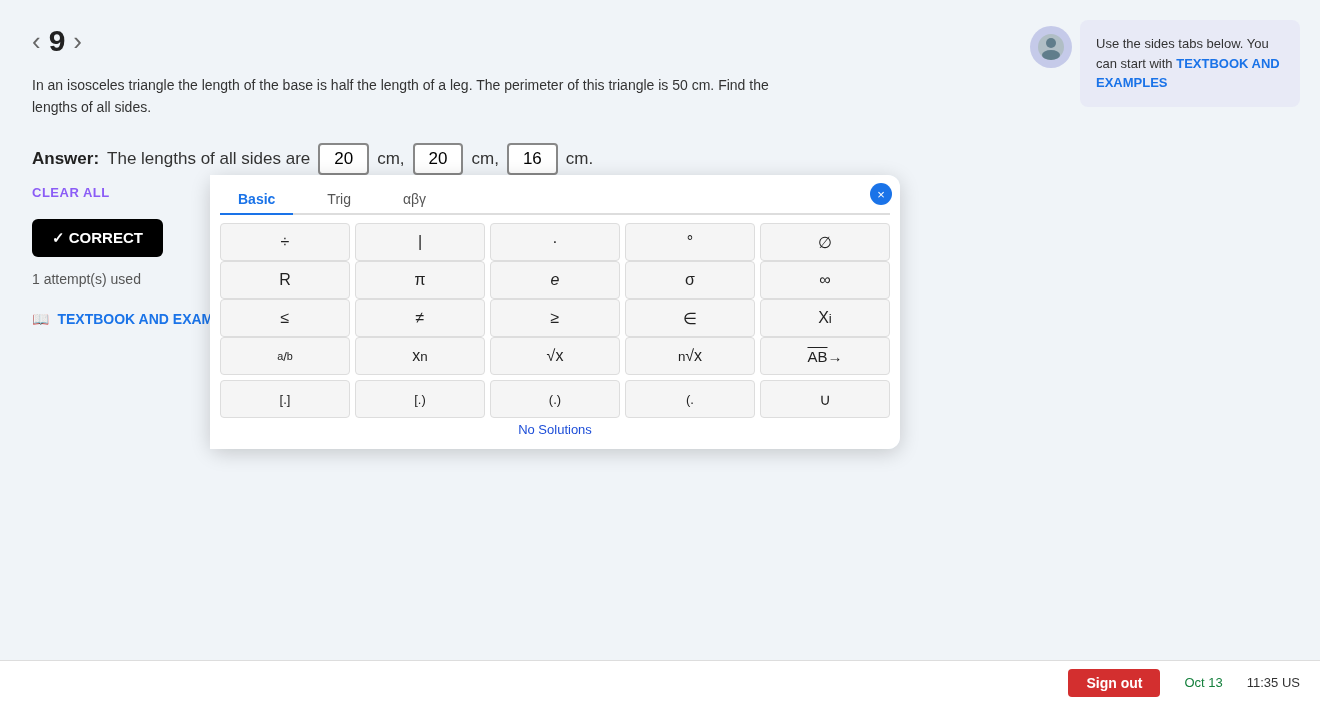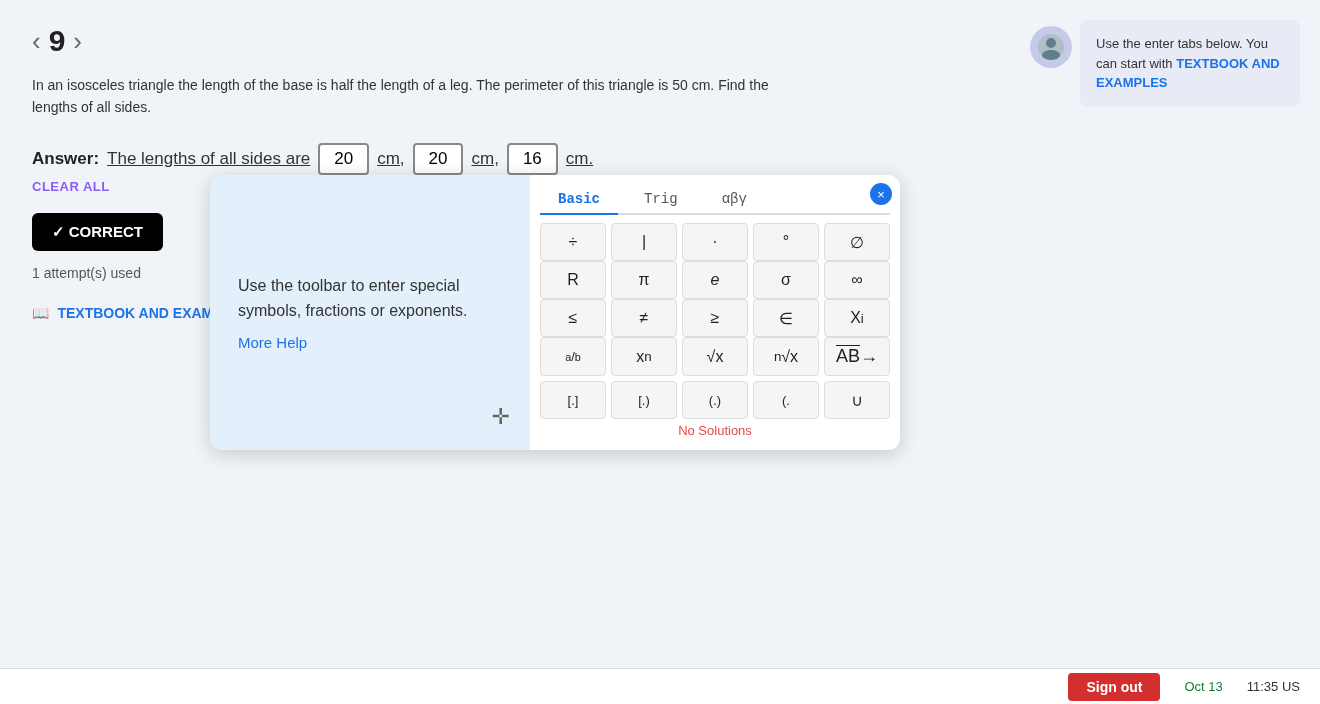--- a/index.html
+++ b/index.html
@@ -50,32 +50,32 @@
 
     .answer-section {
       margin-top: 10px;
     }
 
     .answer-label-row {
       display: flex;
       align-items: center;
       gap: 8px;
       flex-wrap: wrap;
+      margin-bottom: 6px;
     }
 
     .answer-label {
       font-weight: bold;
       font-size: 17px;
       color: #222;
     }
 
     .answer-text {
       font-size: 17px;
       color: #333;
-      text-decoration: underline;
     }
 
     .answer-box {
       display: inline-block;
       border: 2px solid #22c55e;
       border-radius: 4px;
       padding: 4px 14px;
       font-size: 17px;
       background: #fff;
       min-width: 48px;
@@ -219,24 +219,23 @@
     
     .math-keyboard {
       flex: 1;
       background: #fff;
       border-radius: 0 12px 12px 0;
       padding: 10px;
     }
 
     .keyboard-tabs {
       display: flex;
-      gap: 8px;
+      gap: 16px;
       margin-bottom: 8px;
       border-bottom: 2px solid #ddd;
-      font-family: Liberation Mono, monospace;
     }
 
     .keyboard-tab {
       padding: 6px 18px;
       font-size: 14px;
       cursor: pointer;
       color: #555;
       border-bottom: 2px solid transparent;
       margin-bottom: -2px;
     }
@@ -265,21 +264,21 @@
       align-items: center;
       justify-content: center;
       min-height: 38px;
       color: #222;
     }
 
     .no-solutions-label {
       grid-column: 1 / 6;
       text-align: center;
       font-size: 13px;
-      color: #ef4444;
+      color: #1d4ed8;
       padding: 4px 0 2px;
     }
 
     
     .close-btn {
       position: absolute;
       top: 8px;
       right: 8px;
       width: 22px;
       height: 22px;
@@ -293,21 +292,21 @@
       cursor: pointer;
       z-index: 20;
     }
 
     
     .bottom-bar {
       position: absolute;
       bottom: 0;
       left: 0;
       right: 0;
-      height: 36px;
+      height: 44px;
       background: #fff;
       display: flex;
       align-items: center;
       justify-content: flex-end;
       padding: 0 20px;
       gap: 24px;
       border-top: 1px solid #ddd;
     }
 
     .sign-out-btn {
@@ -385,34 +384,29 @@
 
 <div class="avatar-icon">
   <svg width="28" height="28" viewBox="0 0 28 28" fill="none">
     <circle cx="14" cy="14" r="13" fill="#b0bec5"></circle>
     <circle cx="14" cy="10" r="5" fill="#607d8b"></circle>
     <ellipse cx="14" cy="22" rx="9" ry="5" fill="#607d8b"></ellipse>
   </svg>
 </div>
 
 <div class="help-panel">
-  <span>Use the enter tabs below. You can start with </span>
+  <span>Use the sides tabs below. You can start with </span>
   <span class="highlight">TEXTBOOK AND EXAMPLES</span>
   <span></span>
 </div>
 
 <div class="math-popup">
   <div class="close-btn">×</div>
   <div class="math-popup-inner">
 
-    <div class="math-popup-hint">
-      <p>Use the toolbar to enter special symbols, fractions or exponents.</p>
-      <a class="more-help-link">More Help</a>
-      <span class="move-icon">✛</span>
-    </div>
 
     <div class="math-keyboard">
 
       <div class="keyboard-tabs">
         <div class="keyboard-tab active">Basic</div>
         <div class="keyboard-tab">Trig</div>
         <div class="keyboard-tab">αβγ</div>
       </div>
 
       <div class="keyboard-grid">
@@ -439,21 +433,21 @@
         <div class="key-btn">≥</div>
         <div class="key-btn">∈</div>
         <div class="key-btn">X<sub>i</sub></div>
       </div>
 
       <div class="keyboard-grid">
         <div class="key-btn" style="font-size:13px;"><sup>a</sup>/<sub>b</sub></div>
         <div class="key-btn">x<sup>n</sup></div>
         <div class="key-btn">√x</div>
         <div class="key-btn"><sup>n</sup>√x</div>
-        <div class="key-btn" style="font-size:18px;"><span style="text-decoration:overline">AB</span>→</div>
+        <div class="key-btn" style="font-size:15px;"><span style="text-decoration:overline">AB</span>→</div>
       </div>
 
       <div class="bracket-row">
         <div class="key-btn" style="font-size:13px;">[.]</div>
         <div class="key-btn" style="font-size:13px;">[.)</div>
         <div class="key-btn" style="font-size:13px;">(.)</div>
         <div class="key-btn" style="font-size:13px;">(.</div>
         <div class="key-btn">∪</div>
       </div>
 

